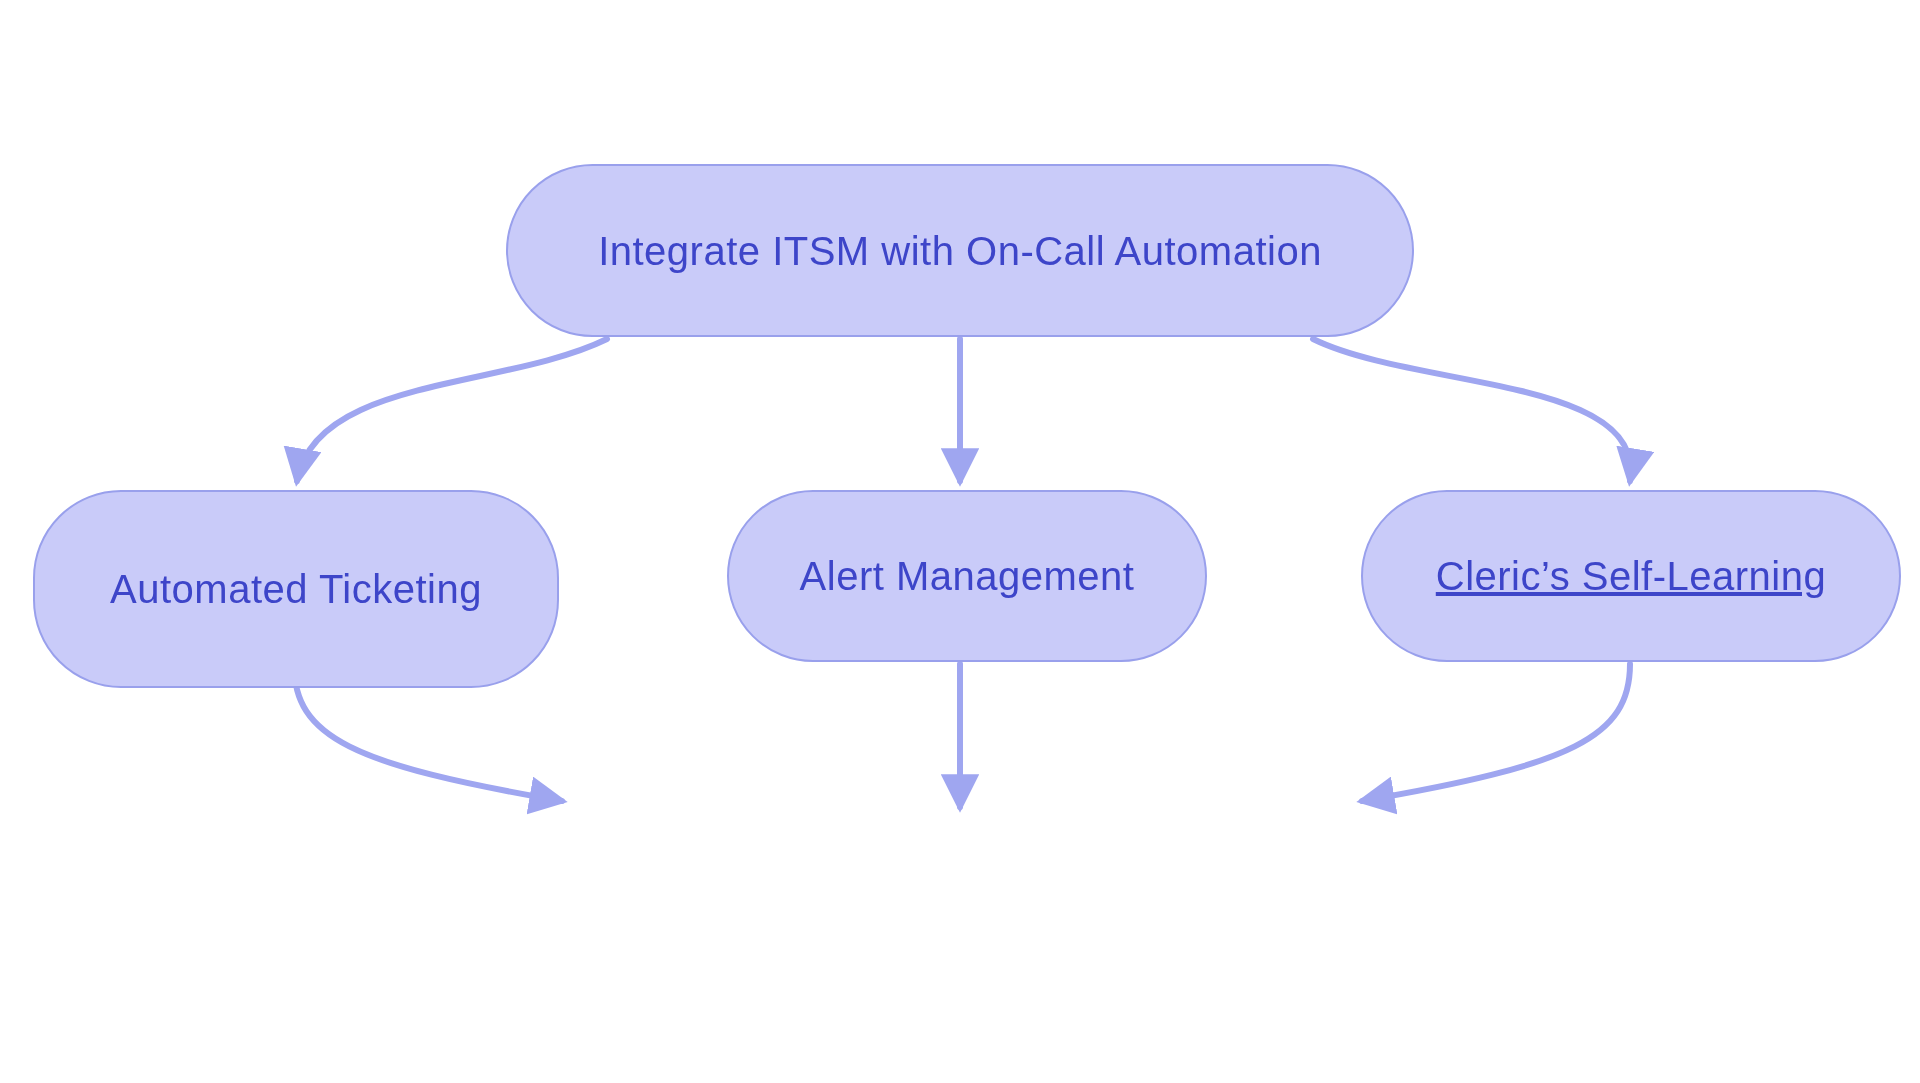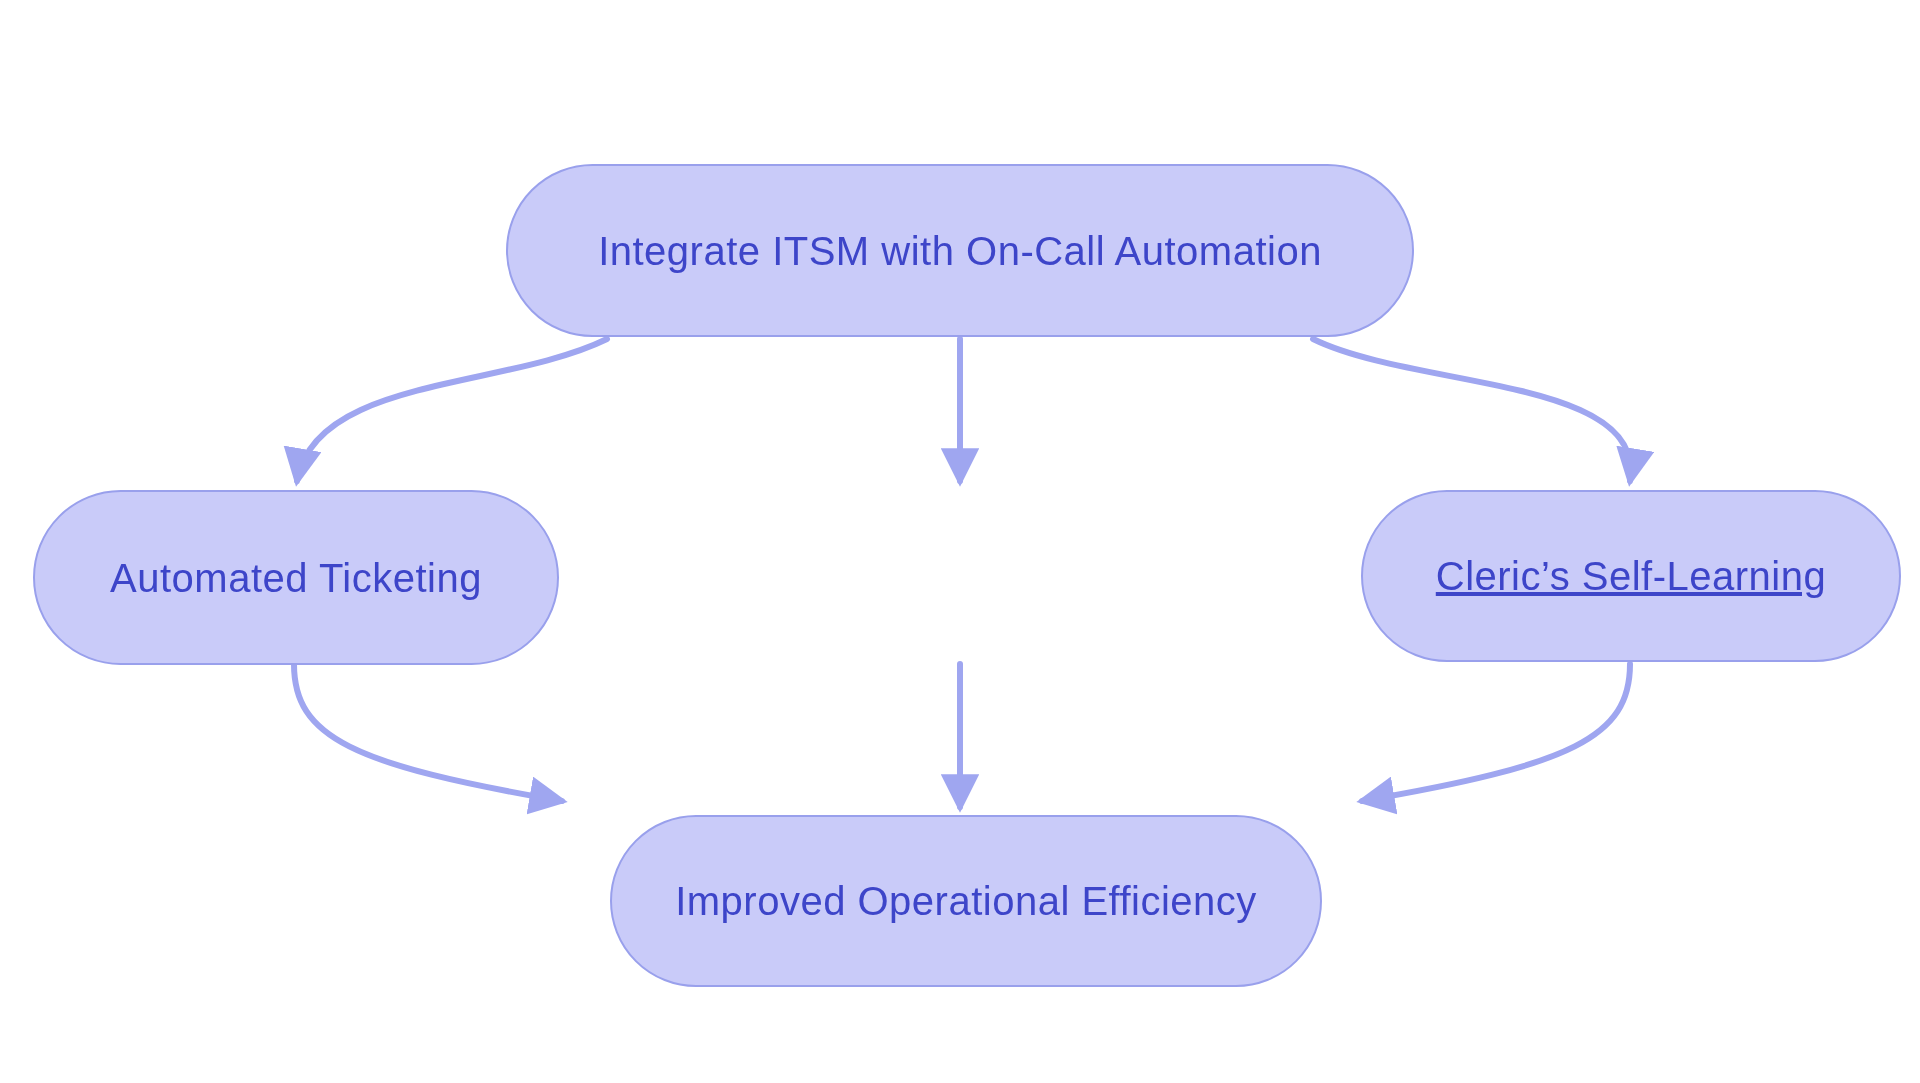--- a/index.html
+++ b/index.html
@@ -28,21 +28,21 @@
     border-radius:88px;
     display:flex;align-items:center;justify-content:center;
     text-align:center;
     color:var(--text);
     font-size:40px;
     line-height:1.15;
     letter-spacing:0.5px;
   }
   .node span{display:block;padding:0 30px;}
   .n-root      {left:506px; top:127px; width:908px; height:173px;}
-  .n-ticketing {left:33px;  top:453px; width:526px; height:175px;}
+  .n-ticketing {left:33px;  top:453px; width:526px; height:198px;}
   .n-alerts    {left:727px; top:453px; width:480px; height:172px;}
   .n-learning  {left:1361px;top:453px; width:540px; height:172px;text-decoration:underline;}
   .n-efficiency{left:610px; top:778px; width:712px; height:172px;}
 </style>
 </head>
 <body>
 
 <div class="canvas">
 
   <svg class="edges" viewBox="0 0 1920 1083" xmlns="http://www.w3.org/2000/svg">
@@ -66,22 +66,22 @@
   </svg>
 
   <div class="node n-root">
     <span>Integrate ITSM with On-Call Automation</span>
   </div>
 
   <div class="node n-ticketing">
     <span>Automated Ticketing</span>
   </div>
 
+  <div class="node n-alerts">
+    <span>Alert Management</span>
+  </div>
 
   <div class="node n-learning">
     <span>Cleric’s Self-Learning</span>
   </div>
 
-  <div class="node n-efficiency">
-    <span>Improved Operational Efficiency</span>
-  </div>
 
 </div>
 
 </body></html>

